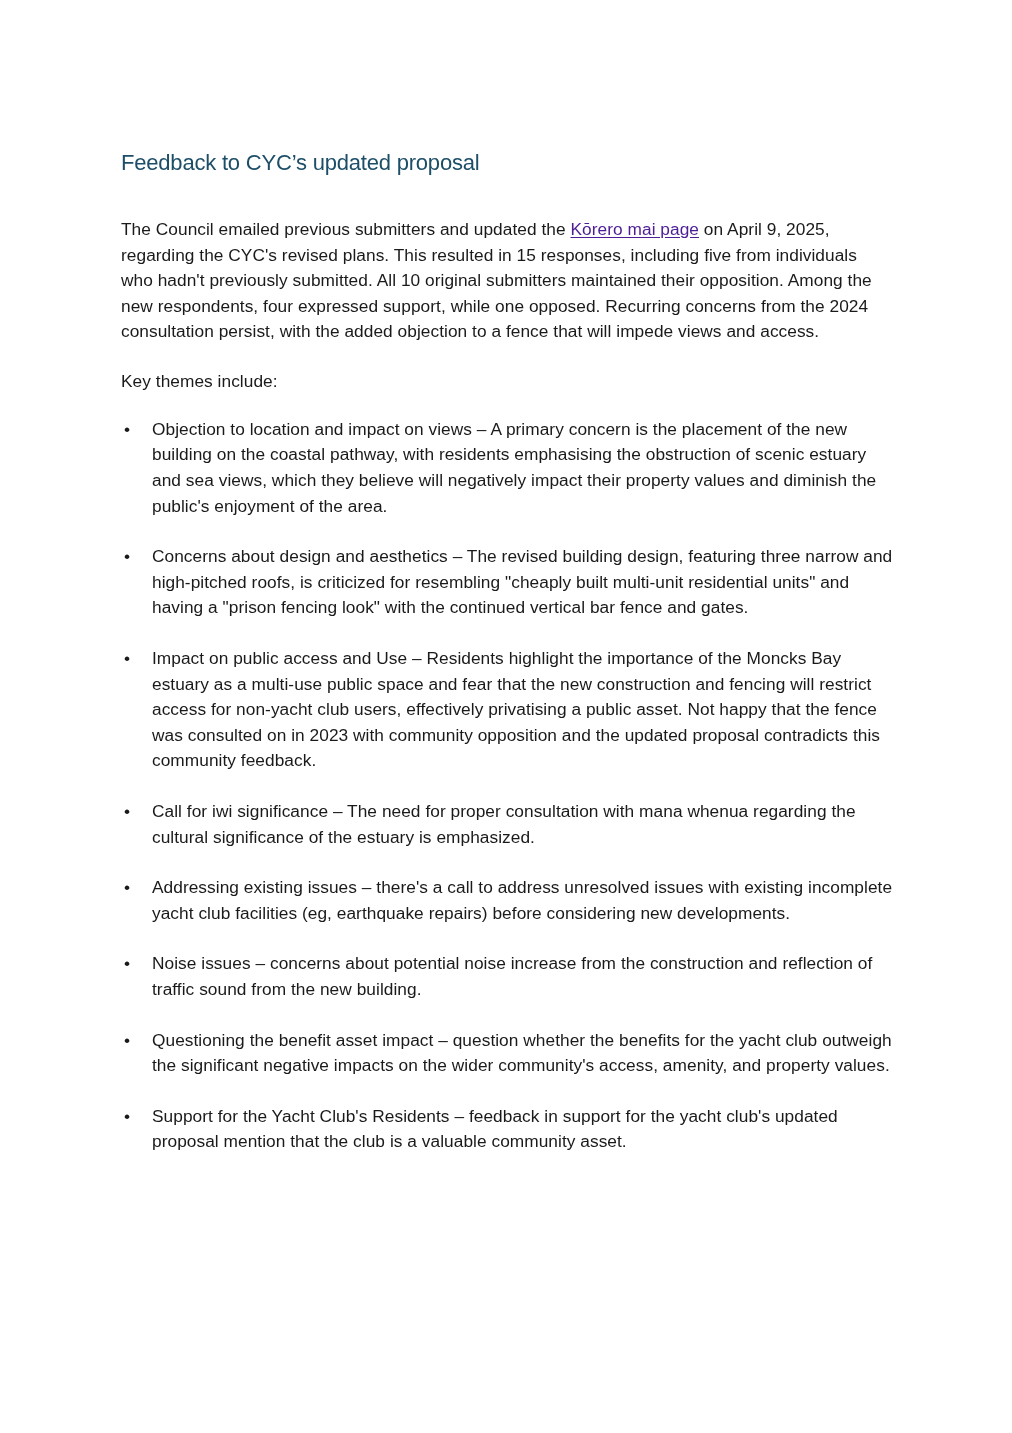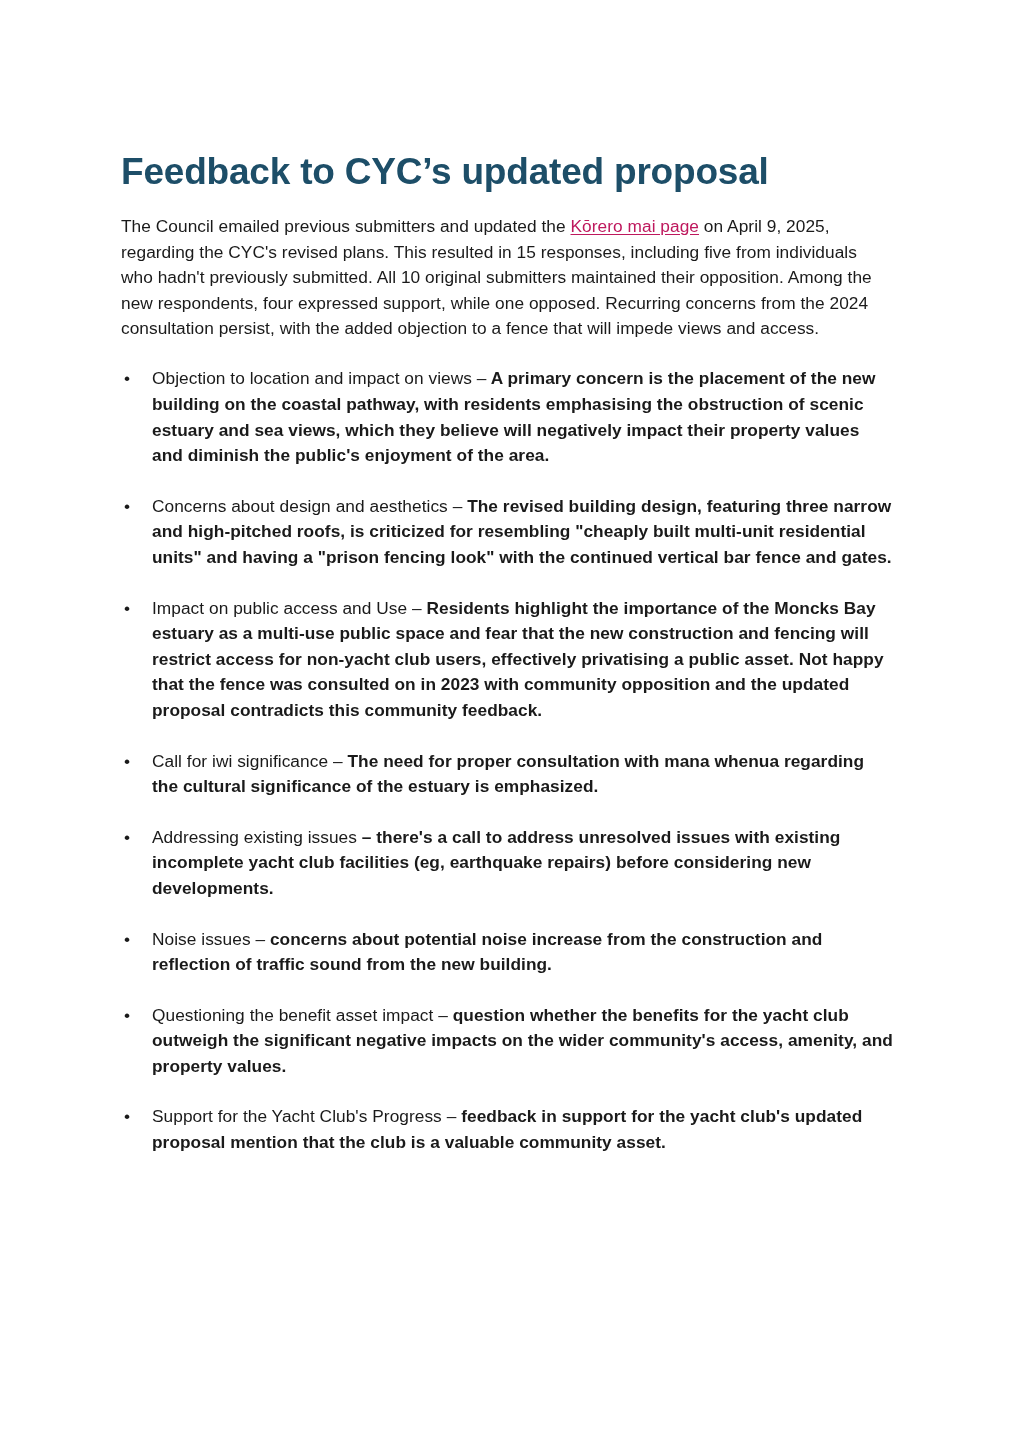--- a/index.html
+++ b/index.html
@@ -21,39 +21,39 @@
     background: #ffffff;
     box-sizing: border-box;
   }
   .content {
     position: absolute;
     left: 121px;
     top: 150px;
     width: 772px;
   }
   .doc-title {
-    font-size: 37px;
+    font-size: 22px;
     line-height: 1.2;
-    font-weight: 700;
+    font-weight: 400;
     color: #1d4e68;
     letter-spacing: -0.2px;
-    margin: 0 0 20px 0;
+    margin: 0 0 41px 0;
   }
   .para {
     font-size: 17.3px;
     line-height: 25.4px;
     color: #1a1a1a;
     margin: 0 0 25px 0;
     letter-spacing: 0.05px;
   }
   .para.tight {
     margin-bottom: 22px;
   }
   .doc-link {
-    color: #be185d;
+    color: #4c1d95;
     text-decoration: underline;
     text-underline-offset: 2px;
     cursor: pointer;
   }
   .bullets {
     list-style: none;
     margin: 0;
     padding: 0;
   }
   .bullet {
@@ -74,33 +74,34 @@
     top: 0;
     width: 14px;
     font-size: 17.3px;
     line-height: 25.6px;
     color: #1a1a1a;
   }
   .bullet-lead {
     font-weight: 400;
   }
   .bullet-body {
-    font-weight: 700;
+    font-weight: 400;
   }
 </style>
 </head>
 <body>
 
 <div class="page">
   <div class="content">
 
     <h1 class="doc-title">Feedback to CYC’s updated proposal</h1>
 
     <p class="para"><span>The Council emailed previous submitters and updated the </span><a class="doc-link">Kōrero mai page</a><span> on April 9, 2025, regarding the CYC's revised plans. This resulted in 15 responses, including five from individuals who hadn't previously submitted. All 10 original submitters maintained their opposition. Among the new respondents, four expressed support, while one opposed. Recurring concerns from the 2024 consultation persist, with the added objection to a fence that will impede views and access.</span></p>
 
+    <p class="para tight">Key themes include:</p>
 
     <ul class="bullets">
 
       <li class="bullet">
         <span class="bullet-marker">•</span><span class="bullet-lead">Objection to location and impact on views –</span><span class="bullet-body"> A primary concern is the placement of the new building on the coastal pathway, with residents emphasising the obstruction of scenic estuary and sea views, which they believe will negatively impact their property values and diminish the public's enjoyment of the area.</span>
       </li>
 
       <li class="bullet">
         <span class="bullet-marker">•</span><span class="bullet-lead">Concerns about design and aesthetics –</span><span class="bullet-body"> The revised building design, featuring three narrow and high-pitched roofs, is criticized for resembling "cheaply built multi-unit residential units" and having a "prison fencing look" with the continued vertical bar fence and gates.</span>
       </li>
@@ -119,18 +120,18 @@
 
       <li class="bullet">
         <span class="bullet-marker">•</span><span class="bullet-lead">Noise issues –</span><span class="bullet-body"> concerns about potential noise increase from the construction and reflection of traffic sound from the new building.</span>
       </li>
 
       <li class="bullet">
         <span class="bullet-marker">•</span><span class="bullet-lead">Questioning the benefit asset impact –</span><span class="bullet-body"> question whether the benefits for the yacht club outweigh the significant negative impacts on the wider community's access, amenity, and property values.</span>
       </li>
 
       <li class="bullet">
-        <span class="bullet-marker">•</span><span class="bullet-lead">Support for the Yacht Club's Progress –</span><span class="bullet-body"> feedback in support for the yacht club's updated proposal mention that the club is a valuable community asset.</span>
+        <span class="bullet-marker">•</span><span class="bullet-lead">Support for the Yacht Club's Residents –</span><span class="bullet-body"> feedback in support for the yacht club's updated proposal mention that the club is a valuable community asset.</span>
       </li>
 
     </ul>
   </div>
 </div>
 
 </body></html>

